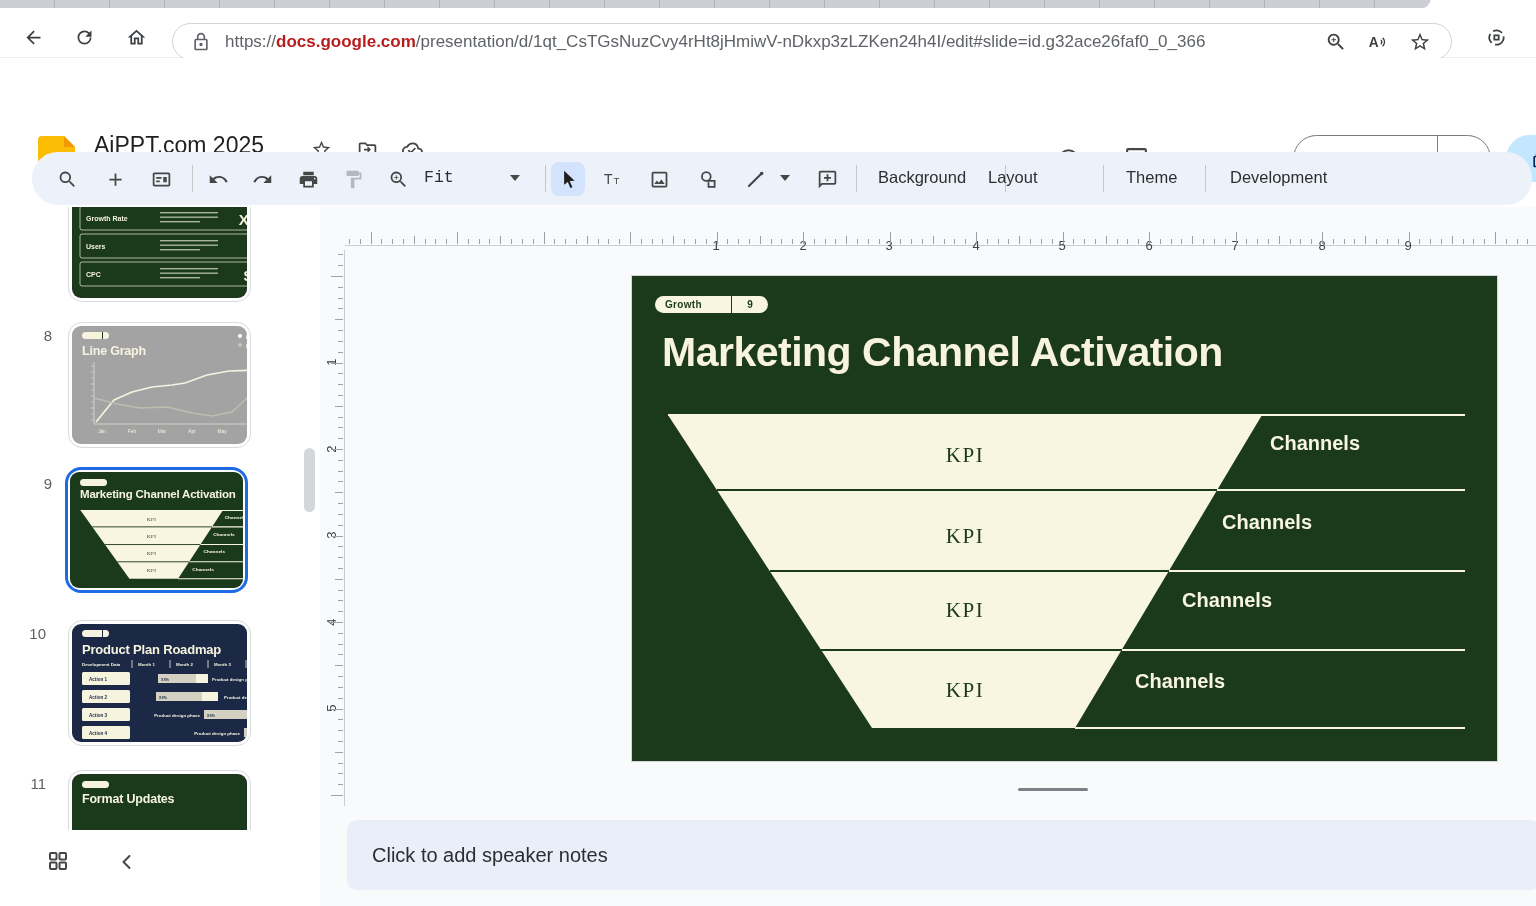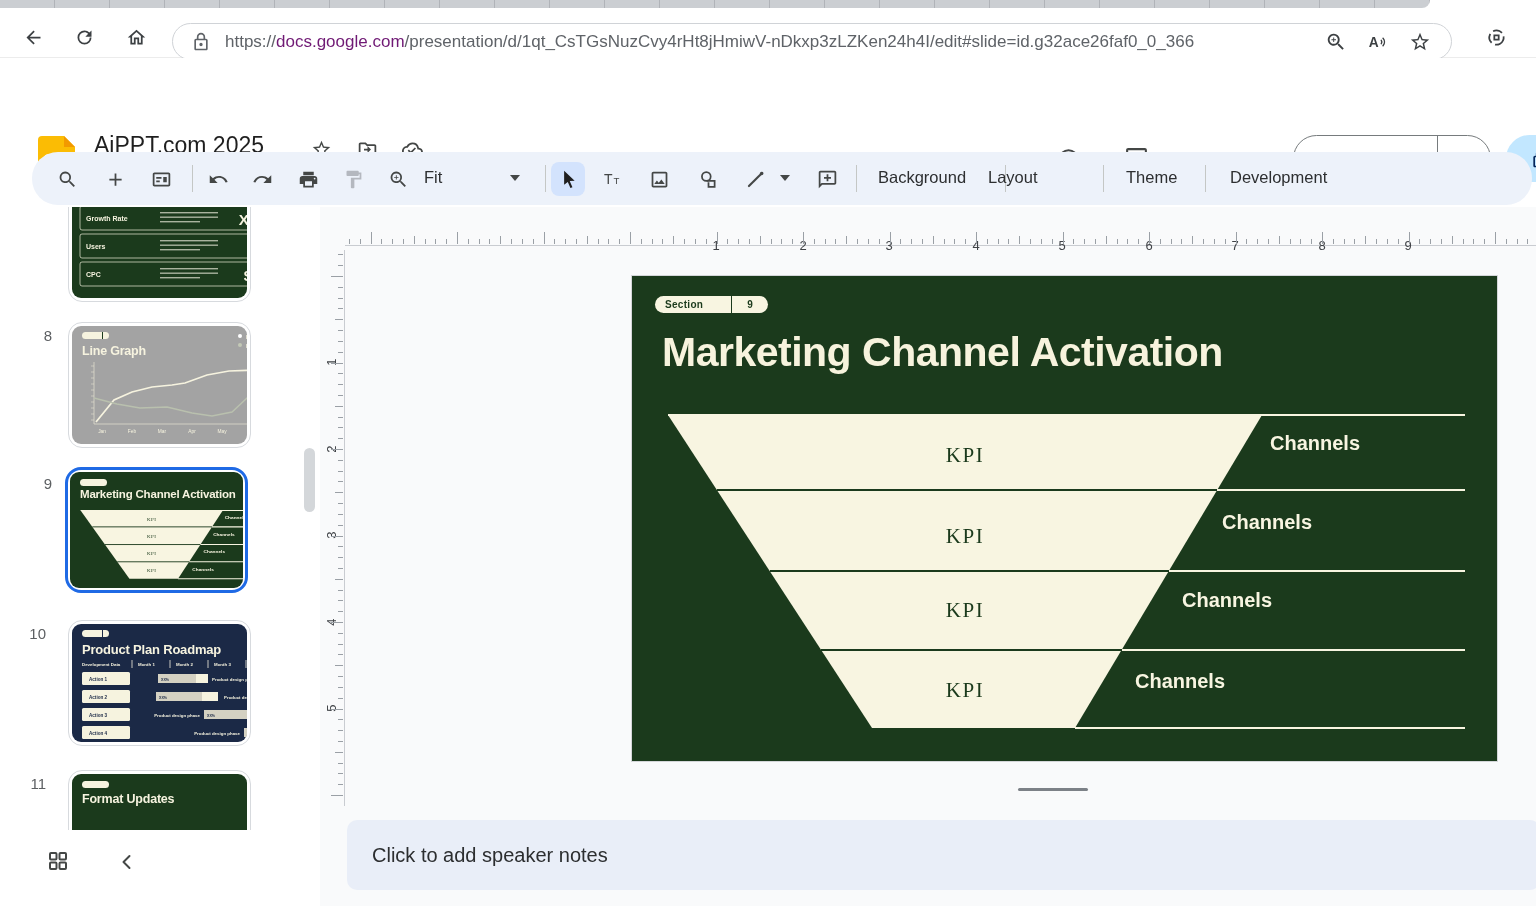--- a/index.html
+++ b/index.html
@@ -17,21 +17,21 @@
     border-bottom:1px solid #ececec; }
   .bic { position:absolute; top:13px; width:32px; height:32px; display:flex; align-items:center;
     justify-content:center; border-radius:16px; }
   .bic svg { width:21px; height:21px; fill:#3c4043; }
   .url-pill { position:absolute; left:172px; top:15px; width:1280px; height:37px;
     border:1px solid #d0d3d7; border-radius:19px; background:#fff; display:flex; align-items:center; }
   .url-pill .pic { width:20px; height:20px; margin-left:18px; flex:none; }
   .url-pill .pic svg { width:20px; height:20px; fill:#5f6368; }
   .url-text { margin-left:14px; font-size:17px; color:#5f6368; white-space:nowrap; overflow:hidden;
     flex:1 1 auto; }
-  .url-text .u-dark { color:#701a75; font-weight:400; }
+  .url-text .u-dark { color:#b91c1c; font-weight:700; }
   .pill-right { display:flex; align-items:center; gap:20px; margin-right:20px; flex:none; }
   .pill-right .pic2 { width:22px; height:22px; }
   .pill-right .pic2 svg { width:22px; height:22px; fill:#3c4043; }
 
   
   .app-header { position:absolute; left:0; top:58px; width:1536px; height:94px; background:#fff; }
   .slides-logo { position:absolute; left:38px; top:78px; width:37px; height:49px; }
   .doc-title { position:absolute; left:94px; top:74px; font-size:23px; color:#1f1f1f; }
   .hic { position:absolute; width:26px; height:26px; display:flex; align-items:center; justify-content:center; }
   .hic svg { width:21px; height:21px; fill:#444746; }
@@ -53,21 +53,21 @@
   
   .app-toolbar { position:absolute; left:32px; top:152px; width:1500px; height:53px;
     background:#edf2fa; border-radius:26px; }
   .tb { position:absolute; top:10px; width:34px; height:34px; display:flex; align-items:center;
     justify-content:center; border-radius:8px; }
   .tb svg { width:21px; height:21px; fill:#444746; }
   .tb.disabled svg { fill:#b4b8bf; }
   .tb.active { background:#d3e3fd; }
   .tb-sep { position:absolute; top:13px; width:1px; height:27px; background:#c4c7c5; }
   .tb-text { position:absolute; top:12px; font-size:16.5px; color:#2d2f31; padding:4px 8px; }
-  .fit-label { position:absolute; top:16px; font-size:16.5px; color:#2d2f31; }
+  .fit-label { position:absolute; top:16px; font-size:16.5px; color:#2d2f31;font-family:Liberation Mono, monospace; }
   .tb-caret { position:absolute; top:23px; }
 
   
   .filmstrip { position:absolute; left:0; top:207px; width:320px; height:623px; background:#fff; overflow:hidden; }
   .thumb-num { position:absolute; width:30px; text-align:right; font-size:15px; color:#5c5f62; }
   .thumb-card { position:absolute; left:68px; width:183px; height:126px; background:#fff;
     border:1px solid #d7dade; border-radius:14px; padding:3px; }
   .thumb-card.selected { border:3px solid #1f6ae5; border-radius:16px; padding:2px; }
   .thumb-inner { position:relative; width:100%; height:100%; border-radius:9px; overflow:hidden; }
   .scrollthumb { position:absolute; left:304px; top:241px; width:11px; height:64px; border-radius:6px;
@@ -644,21 +644,21 @@
         <i class="vk v1" style="top: 490.938px;"></i>
         <i class="vk v2" style="top: 501.75px;"></i>
         <i class="vk v1" style="top: 512.562px;"></i>
         <i class="vk v1" style="top: 523.375px;"></i>
         <i class="vk v1" style="top: 534.188px;"></i>
         <i class="vk v3" style="top: 545px;"></i>
       </div>
 
     <div class="slide">
       <div class="sec-pill">
-        <span class="sec-l">Section</span>
+        <span class="sec-l">Growth</span>
         <span class="sec-div"></span>
         <span class="sec-n">9</span>
       </div>
       <div class="slide-title">Marketing Channel Activation</div>
       <svg class="funnel" viewBox="0 0 865 485">
         <polygon points="36,139 630,139 443,452 240,452" fill="#f8f5e1"></polygon>
         <path d="M85 214h500M138 295h399M189 374h301" stroke="#1b3a1c" stroke-width="2" fill="none"></path>
         <path d="M36 139h797M585 214h248M537 295h296M490 374h343M443 452h390" stroke="#f8f5e1" stroke-width="2" fill="none"></path>
         <text x="333" y="186" class="kpi">KPI</text>
         <text x="333" y="267" class="kpi">KPI</text>

